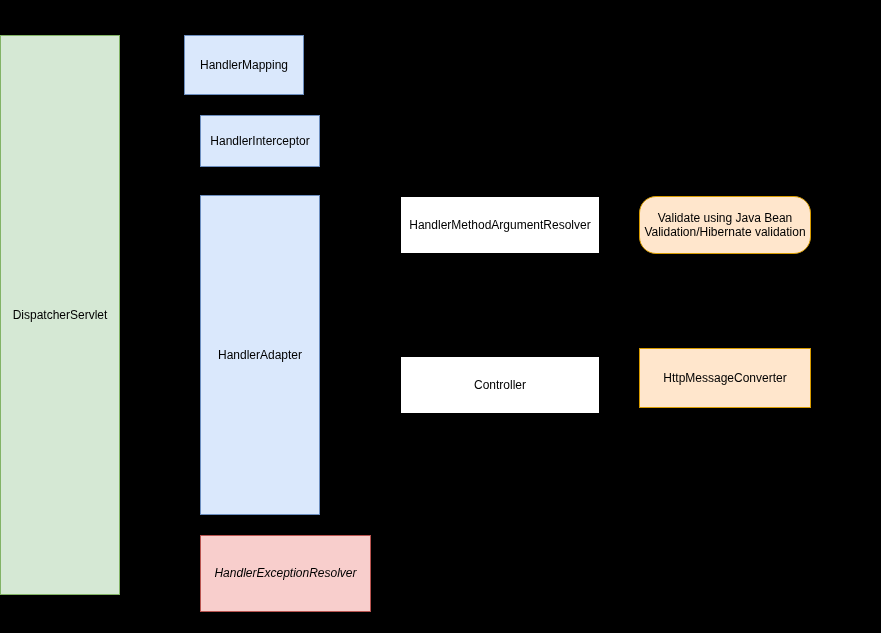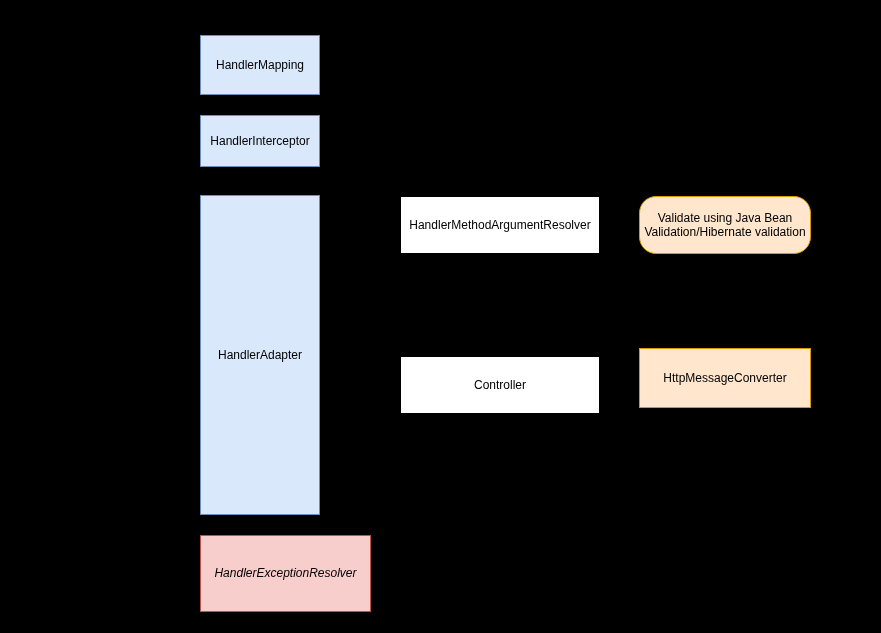--- a/index.html
+++ b/index.html
@@ -31,35 +31,38 @@
   .node .lbl { display: block; }
   .nowrap .lbl { white-space: nowrap; }
 
   .green  { background: #d5e8d4; border-color: #82b366; }
   .blue   { background: #dae8fc; border-color: #6c8ebf; }
   .red    { background: #f8cecc; border-color: #b85450; }
   .orange { background: #ffe6cc; border-color: #d79b00; }
   .white  { background: #ffffff; border-color: #000000; }
 
   .pos-dispatcher      { left: 0px;   top: 35px;  width: 120px; height: 560px; }
-  .pos-mapping         { left: 200px; top: 35px;  width: 120px; height: 60px; }
+  .pos-mapping         { left: 184px; top: 35px;  width: 120px; height: 60px; }
   .pos-interceptor     { left: 200px; top: 115px; width: 120px; height: 52px; }
   .pos-adapter         { left: 200px; top: 195px; width: 120px; height: 320px; }
   .pos-exception       { left: 200px; top: 535px; width: 171px; height: 77px; font-style: italic; }
   .pos-arg-resolver    { left: 400px; top: 196px; width: 200px; height: 58px; }
   .pos-controller      { left: 400px; top: 356px; width: 200px; height: 58px; }
   .pos-return-handler  { left: 400px; top: 436px; width: 200px; height: 58px; }
   .pos-validate        { left: 639px; top: 196px; width: 172px; height: 58px; border-radius: 17px; }
   .pos-msg-converter   { left: 639px; top: 304px; width: 172px; height: 60px; margin-top: 44px; }
 </style>
 </head>
 <body>
 
 <div class="canvas">
 
+  <div class="node green pos-dispatcher">
+    <span class="lbl">DispatcherServlet</span>
+  </div>
 
   <div class="node blue nowrap pos-mapping">
     <span class="lbl">HandlerMapping</span>
   </div>
 
   <div class="node blue nowrap pos-interceptor">
     <span class="lbl">HandlerInterceptor</span>
   </div>
 
   <div class="node blue nowrap pos-adapter">

